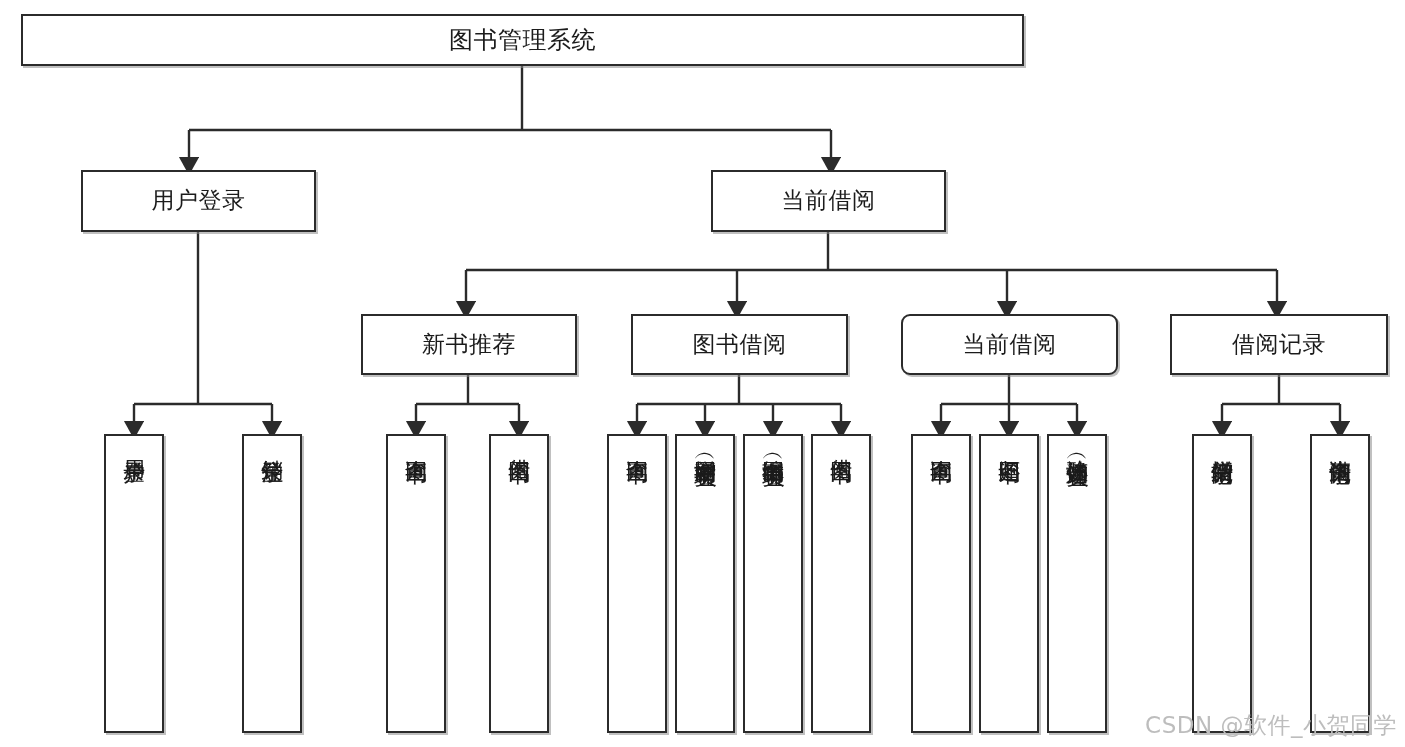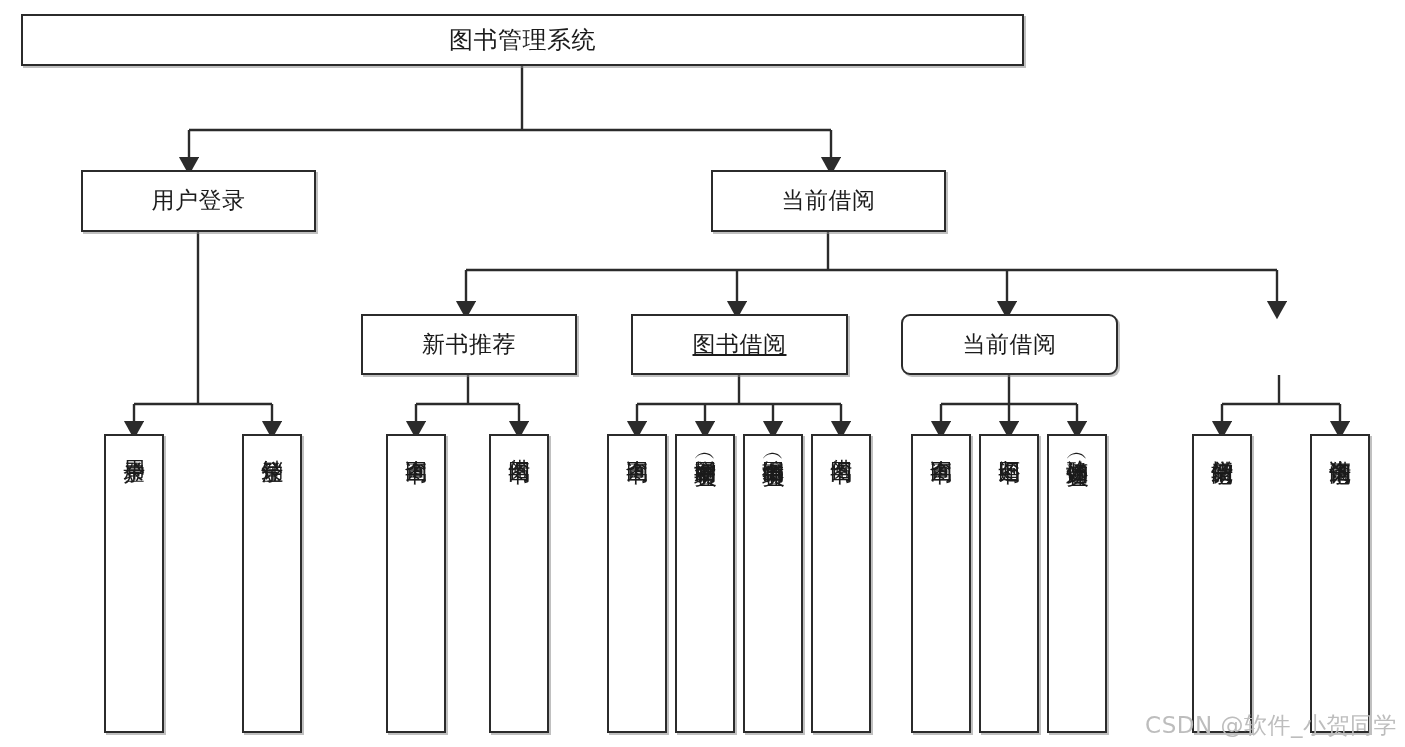--- a/index.html
+++ b/index.html
@@ -137,28 +137,31 @@
   </div>
 
   <div class="node h" style="left:711px; top:170px; width:235px; height:62px;">
     <span class="label">当前借阅</span>
   </div>
 
   <div class="node h" style="left:361px; top:314px; width:216px; height:61px;justify-content:center;">
     <span class="label">新书推荐</span>
   </div>
 
-  <div class="node h" style="left:631px; top:314px; width:217px; height:61px;text-decoration:underline;">
+  <div class="node h" style="left:631px; top:314px; width:217px; height:61px;">
     <span class="label">图书借阅</span>
   </div>
 
   <div class="node h" style="left:901px; top:314px; width:217px; height:61px;border-radius:9px;">
     <span class="label">当前借阅</span>
   </div>
 
+  <div class="node h" style="left:1170px; top:314px; width:218px; height:61px;">
+    <span class="label">借阅记录</span>
+  </div>
 
   <div class="node v" style="left:104px; top:434px; width:60px; height:299px;">
     <span class="label">用户登录</span>
   </div>
   <div class="node v" style="left:242px; top:434px; width:60px; height:299px;">
     <span class="label">注销登录</span>
   </div>
 
   <div class="node v" style="left:386px; top:434px; width:60px; height:299px;">
     <span class="label">查询图书</span>

